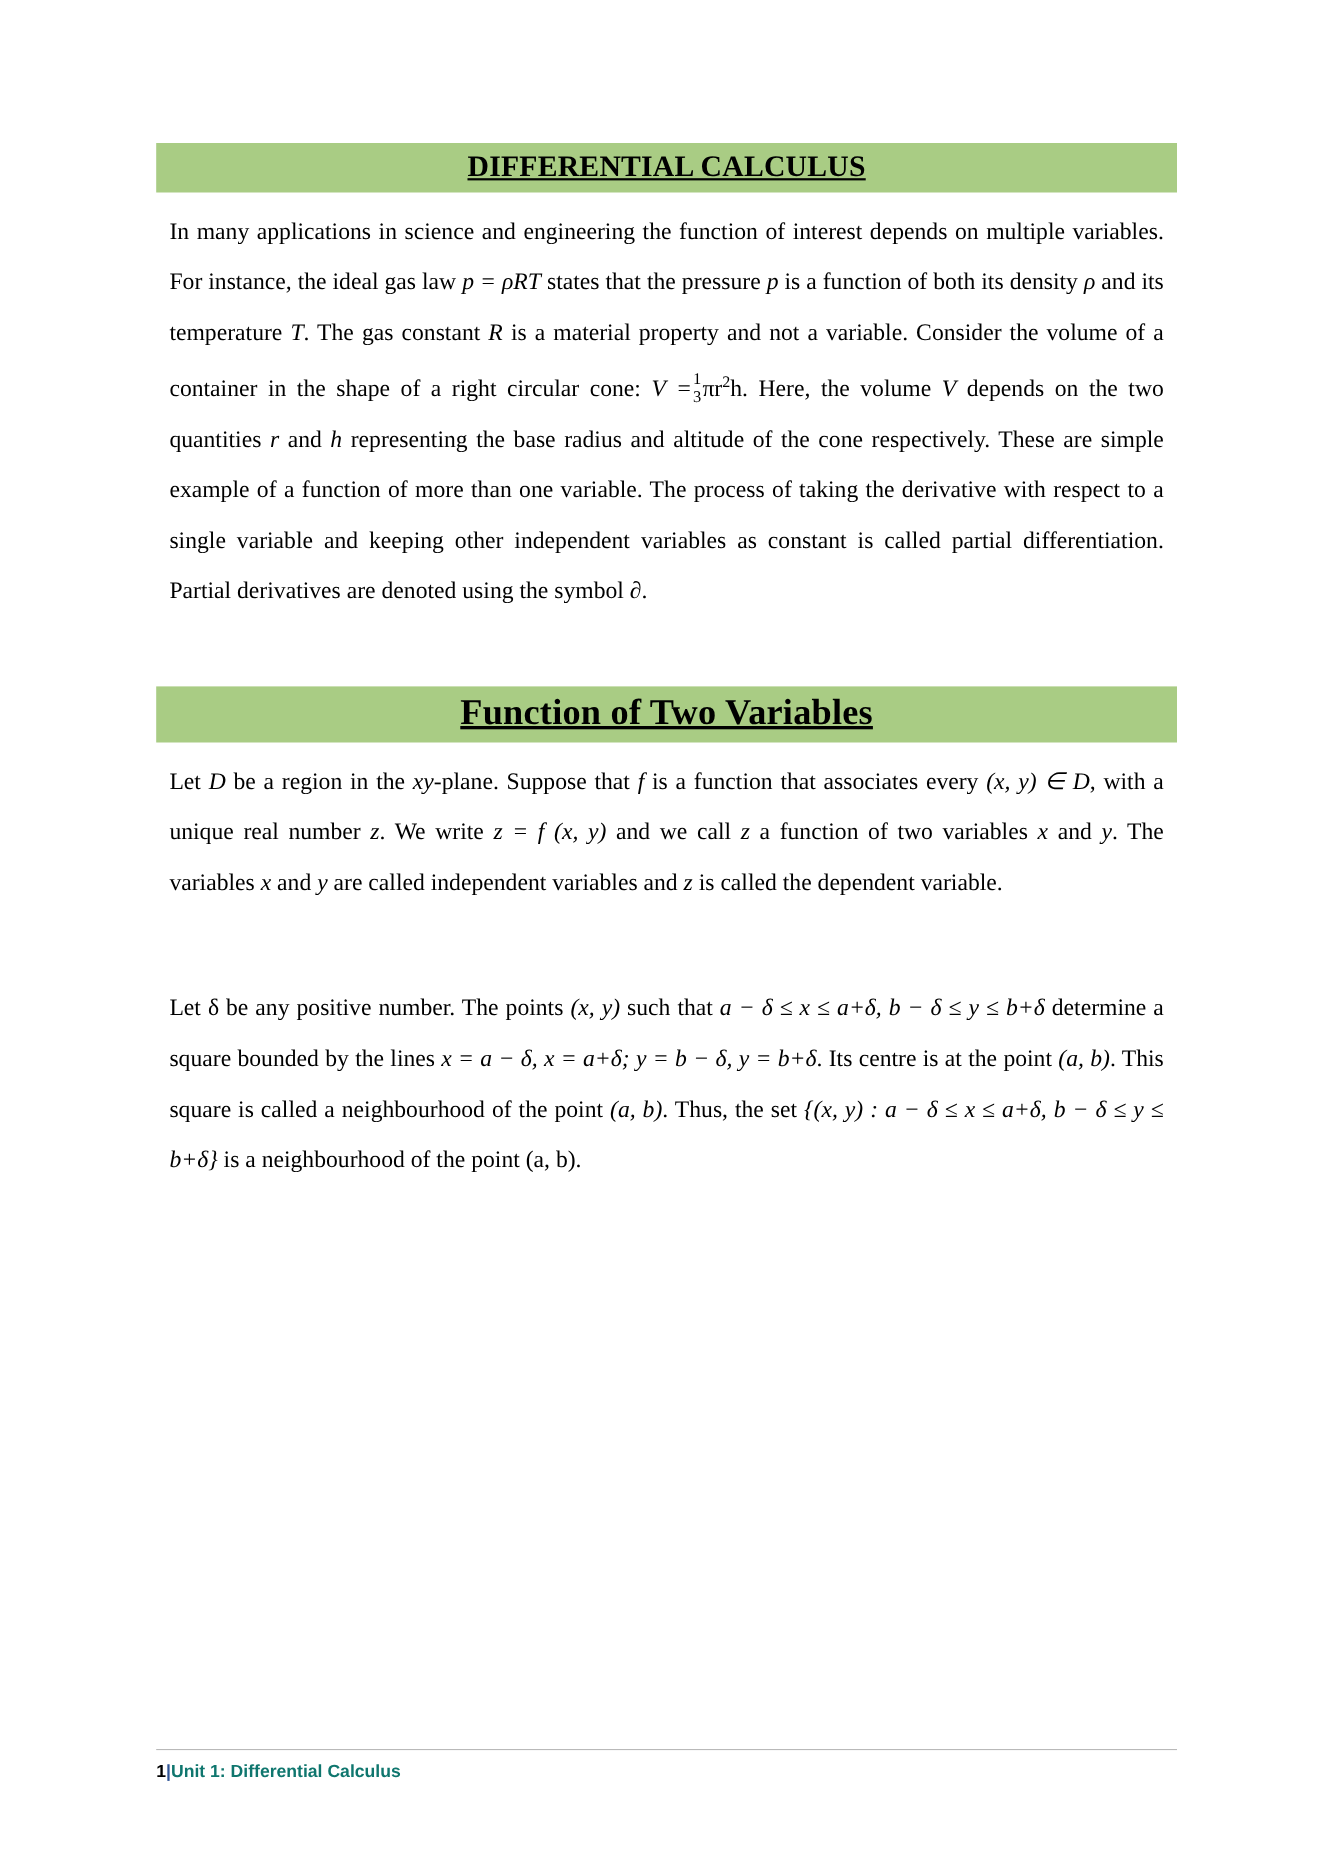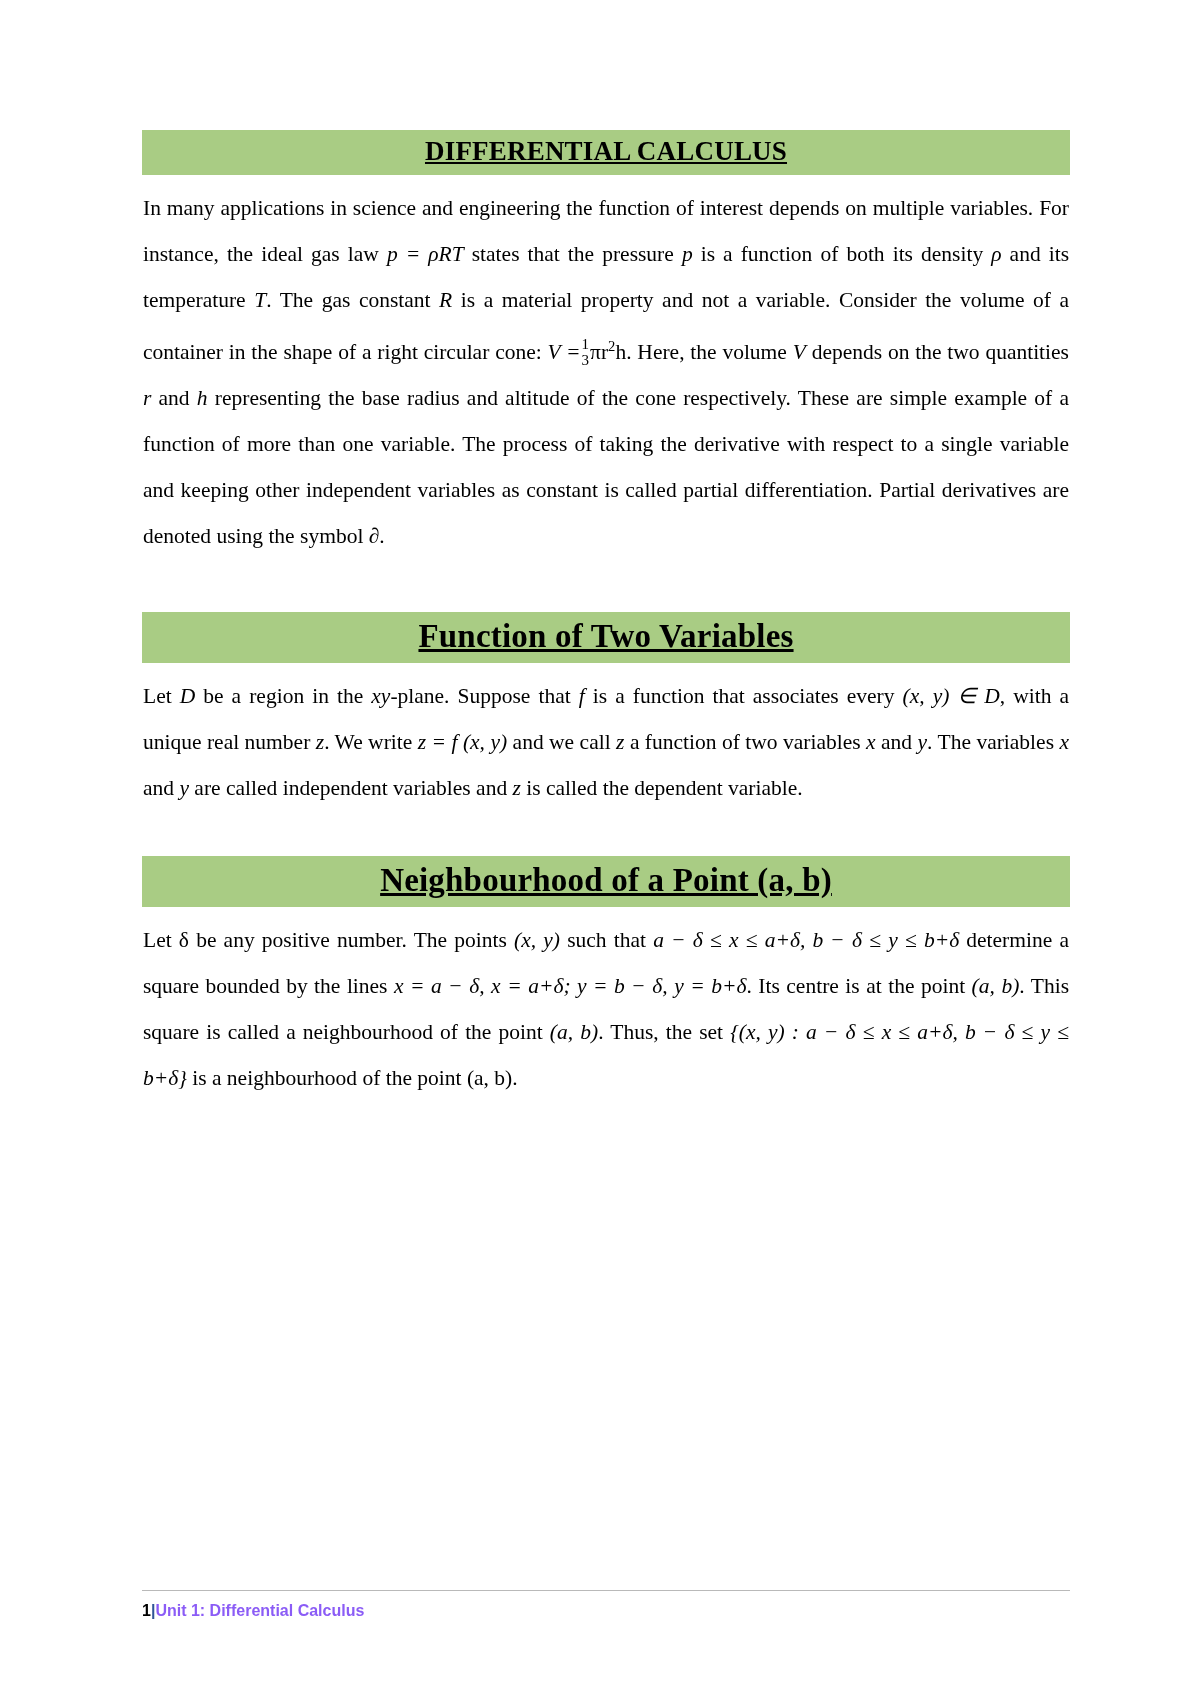--- a/index.html
+++ b/index.html
@@ -34,21 +34,21 @@
     text-decoration: underline;
     letter-spacing: 0.2px;
   }
   .heading-band.sub .htext {
     font-size: 33px;
   }
   p.body-text {
     font-size: 21.5px;
     line-height: 46px;
     text-align: justify;
-    margin: 1px;
+    margin: 12px;
     hyphens: none;
     font-family: Liberation Serif, serif;
   }
   .spacer-lg { height: 52px; }
   .spacer-md { height: 44px; }
   .mi { font-style: italic; }
   .frac {
     display: inline-block;
     vertical-align: middle;
     text-align: center;
@@ -70,21 +70,21 @@
   .footer {
     position: absolute;
     left: 142px;
     bottom: 76px;
     font-family: "Liberation Sans", sans-serif;
     font-size: 16px;
     font-weight: bold;
   }
   .footer .pg { color: #000000; }
   .footer .sep { color: #2f5496; }
-  .footer .ft { color: #8b5cf6; }
+  .footer .ft { color: #0f766e; }
   sup.sm { font-size: 0.68em; vertical-align: super; }
 </style>
 </head>
 <body>
 
 <div class="page">
 
   <div class="heading-band">
     <span class="htext">DIFFERENTIAL CALCULUS</span>
   </div>
@@ -94,23 +94,20 @@
   <div class="spacer-lg"></div>
 
   <div class="heading-band sub">
     <span class="htext">Function of Two Variables</span>
   </div>
 
   <p class="body-text"><span>Let </span><span class="mi">D</span><span> be a region in the </span><span class="mi">xy</span><span>-plane. Suppose that </span><span class="mi">f</span><span> is a function that associates every </span><span class="mi">(x, y) ∈ D</span><span>, with a unique real number </span><span class="mi">z</span><span>. We write </span><span class="mi">z = f (x, y)</span><span> and we call </span><span class="mi">z</span><span> a function of two variables </span><span class="mi">x</span><span> and </span><span class="mi">y</span><span>. The variables </span><span class="mi">x</span><span> and </span><span class="mi">y</span><span> are called independent variables and </span><span class="mi">z</span><span> is called the dependent variable.</span></p>
 
   <div class="spacer-md"></div>
 
-  <div class="heading-band sub">
-    <span class="htext">Neighbourhood of a Point (a, b)</span>
-  </div>
 
   <p class="body-text"><span>Let δ be any positive number. The points </span><span class="mi">(x, y)</span><span> such that </span><span class="mi">a − δ ≤ x ≤ a+δ, b − δ ≤ y ≤ b+δ</span><span> determine a square bounded by the lines </span><span class="mi">x = a − δ, x = a+δ; y = b − δ, y = b+δ</span><span>. Its centre is at the point </span><span class="mi">(a, b)</span><span>. This square is called a neighbourhood of the point </span><span class="mi">(a, b)</span><span>. Thus, the set </span><span class="mi">{(x, y) : a − δ ≤ x ≤ a+δ, b − δ ≤ y ≤ b+δ}</span><span> is a neighbourhood of the point (a, b).</span></p>
 
 </div>
 
 <div class="footer-rule"></div>
 
 <div class="footer">
   <span class="pg">1</span><span class="sep">|</span><span class="ft">Unit 1: Differential Calculus</span>
 </div>

